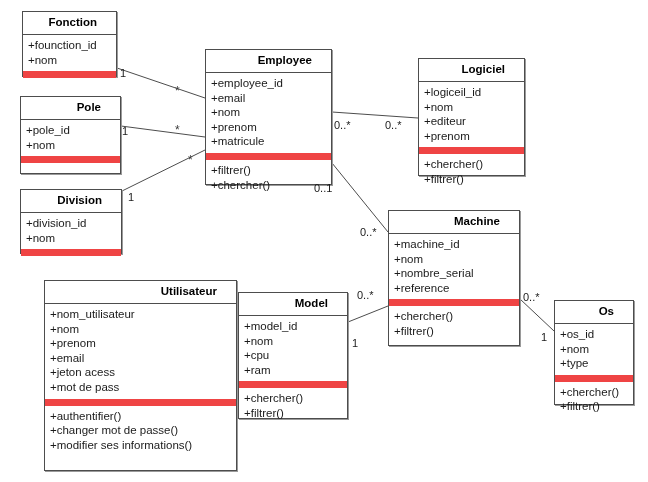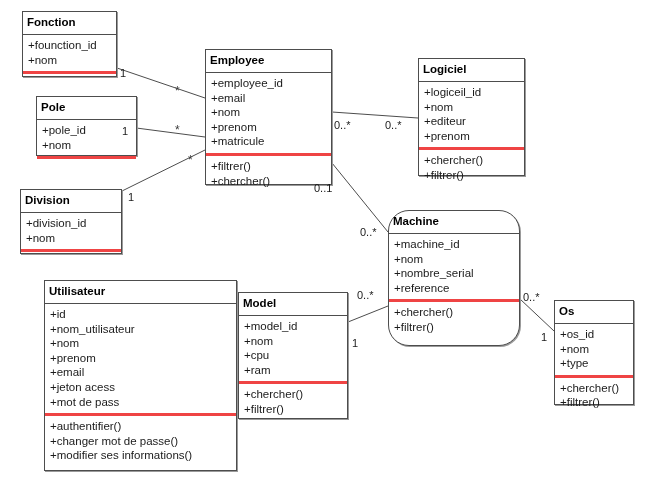--- a/index.html
+++ b/index.html
@@ -29,32 +29,32 @@
   }
   .uml-class {
     position: absolute;
     box-sizing: border-box;
     background: #ffffff;
     border: 1px solid #4d4d4d;
     box-shadow: 1px 1px 0 0 #9a9a9a;
     z-index: 2;
   }
   .uml-title {
-    text-align: left;
+    text-align: right;
     font-weight: bold;
     font-size: 11.5px;
     color: #000000;
-    padding: 4px 4px 5px 4px;
+    padding: 4px 19px 5px 4px;
     border-bottom: 1px solid #4d4d4d;
     line-height: 13px;
     white-space: nowrap;
   }
   .uml-compartment {
     padding: 3px 5px 4px 5px;
-    border-bottom: 3px solid #ef4444;
+    border-bottom: 7px solid #ef4444;
   }
   .uml-compartment:last-child {
     border-bottom: none;
   }
   .uml-compartment.empty {
     min-height: 7px;
     padding: 2px 5px;
   }
   .uml-row {
     font-size: 11.5px;
@@ -92,21 +92,21 @@
 
   <div id="classes-layer">
       <div class="uml-class" style="left: 22px; top: 11px; width: 95px; height: 66px;">
         <div class="uml-title">Fonction</div>
         <div class="uml-compartment">
           <div class="uml-row">+founction_id</div>
           <div class="uml-row">+nom</div>
         </div>
         <div class="uml-compartment empty"></div>
       </div>
-      <div class="uml-class" style="left: 20px; top: 96px; width: 101px; height: 60px; margin-left: 16px;">
+      <div class="uml-class" style="left: 20px; top: 96px; width: 101px; height: 78px;">
         <div class="uml-title">Pole</div>
         <div class="uml-compartment">
           <div class="uml-row">+pole_id</div>
           <div class="uml-row">+nom</div>
         </div>
         <div class="uml-compartment empty"></div>
       </div>
       <div class="uml-class" style="left: 20px; top: 189px; width: 102px; height: 65px;">
         <div class="uml-title">Division</div>
         <div class="uml-compartment">
@@ -135,37 +135,36 @@
           <div class="uml-row">+logiceil_id</div>
           <div class="uml-row">+nom</div>
           <div class="uml-row">+editeur</div>
           <div class="uml-row">+prenom</div>
         </div>
         <div class="uml-compartment">
           <div class="uml-row">+chercher()</div>
           <div class="uml-row">+filtrer()</div>
         </div>
       </div>
-      <div class="uml-class" style="left: 388px; top: 210px; width: 132px; height: 136px; border-radius: 21px;">
+      <div class="uml-class" style="left: 388px; top: 210px; width: 132px; height: 136px;">
         <div class="uml-title">Machine</div>
         <div class="uml-compartment">
           <div class="uml-row">+machine_id</div>
           <div class="uml-row">+nom</div>
           <div class="uml-row">+nombre_serial</div>
           <div class="uml-row">+reference</div>
         </div>
         <div class="uml-compartment">
           <div class="uml-row">+chercher()</div>
           <div class="uml-row">+filtrer()</div>
         </div>
       </div>
       <div class="uml-class" style="left: 44px; top: 280px; width: 193px; height: 191px;">
         <div class="uml-title">Utilisateur</div>
         <div class="uml-compartment">
-          <div class="uml-row">+id</div>
           <div class="uml-row">+nom_utilisateur</div>
           <div class="uml-row">+nom</div>
           <div class="uml-row">+prenom</div>
           <div class="uml-row">+email</div>
           <div class="uml-row">+jeton acess</div>
           <div class="uml-row">+mot de pass</div>
         </div>
         <div class="uml-compartment">
           <div class="uml-row">+authentifier()</div>
           <div class="uml-row">+changer mot de passe()</div>

